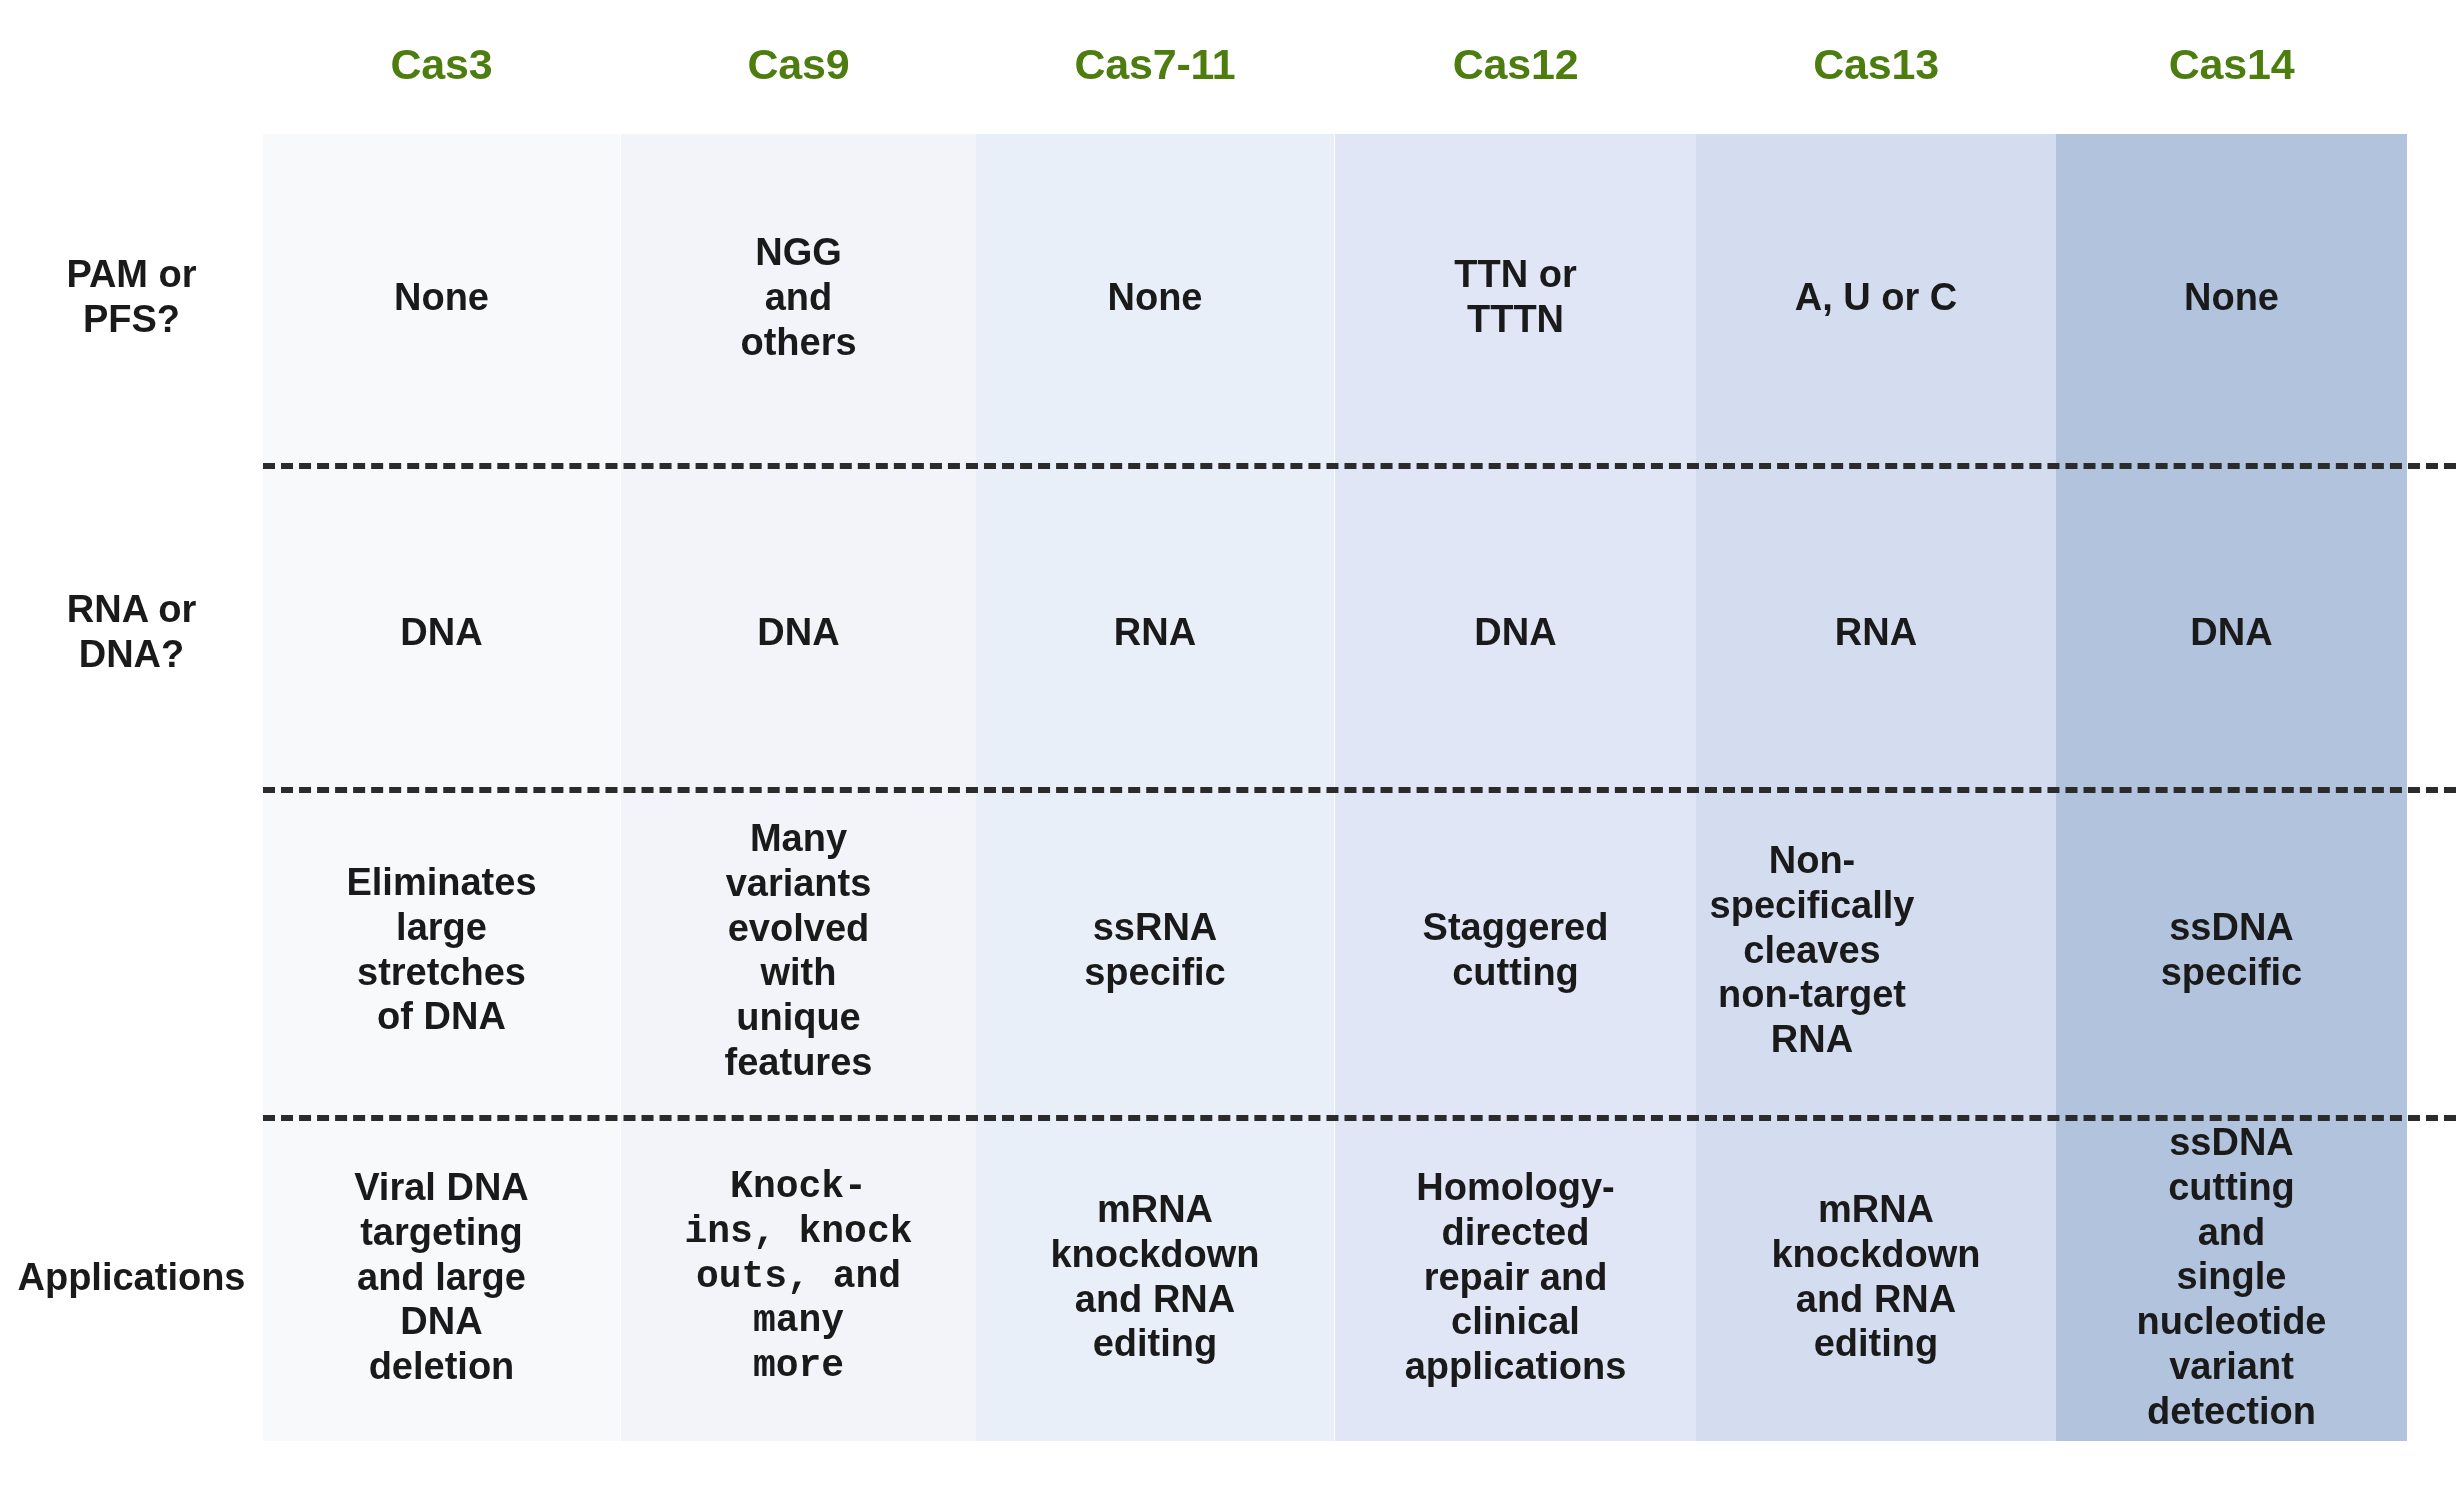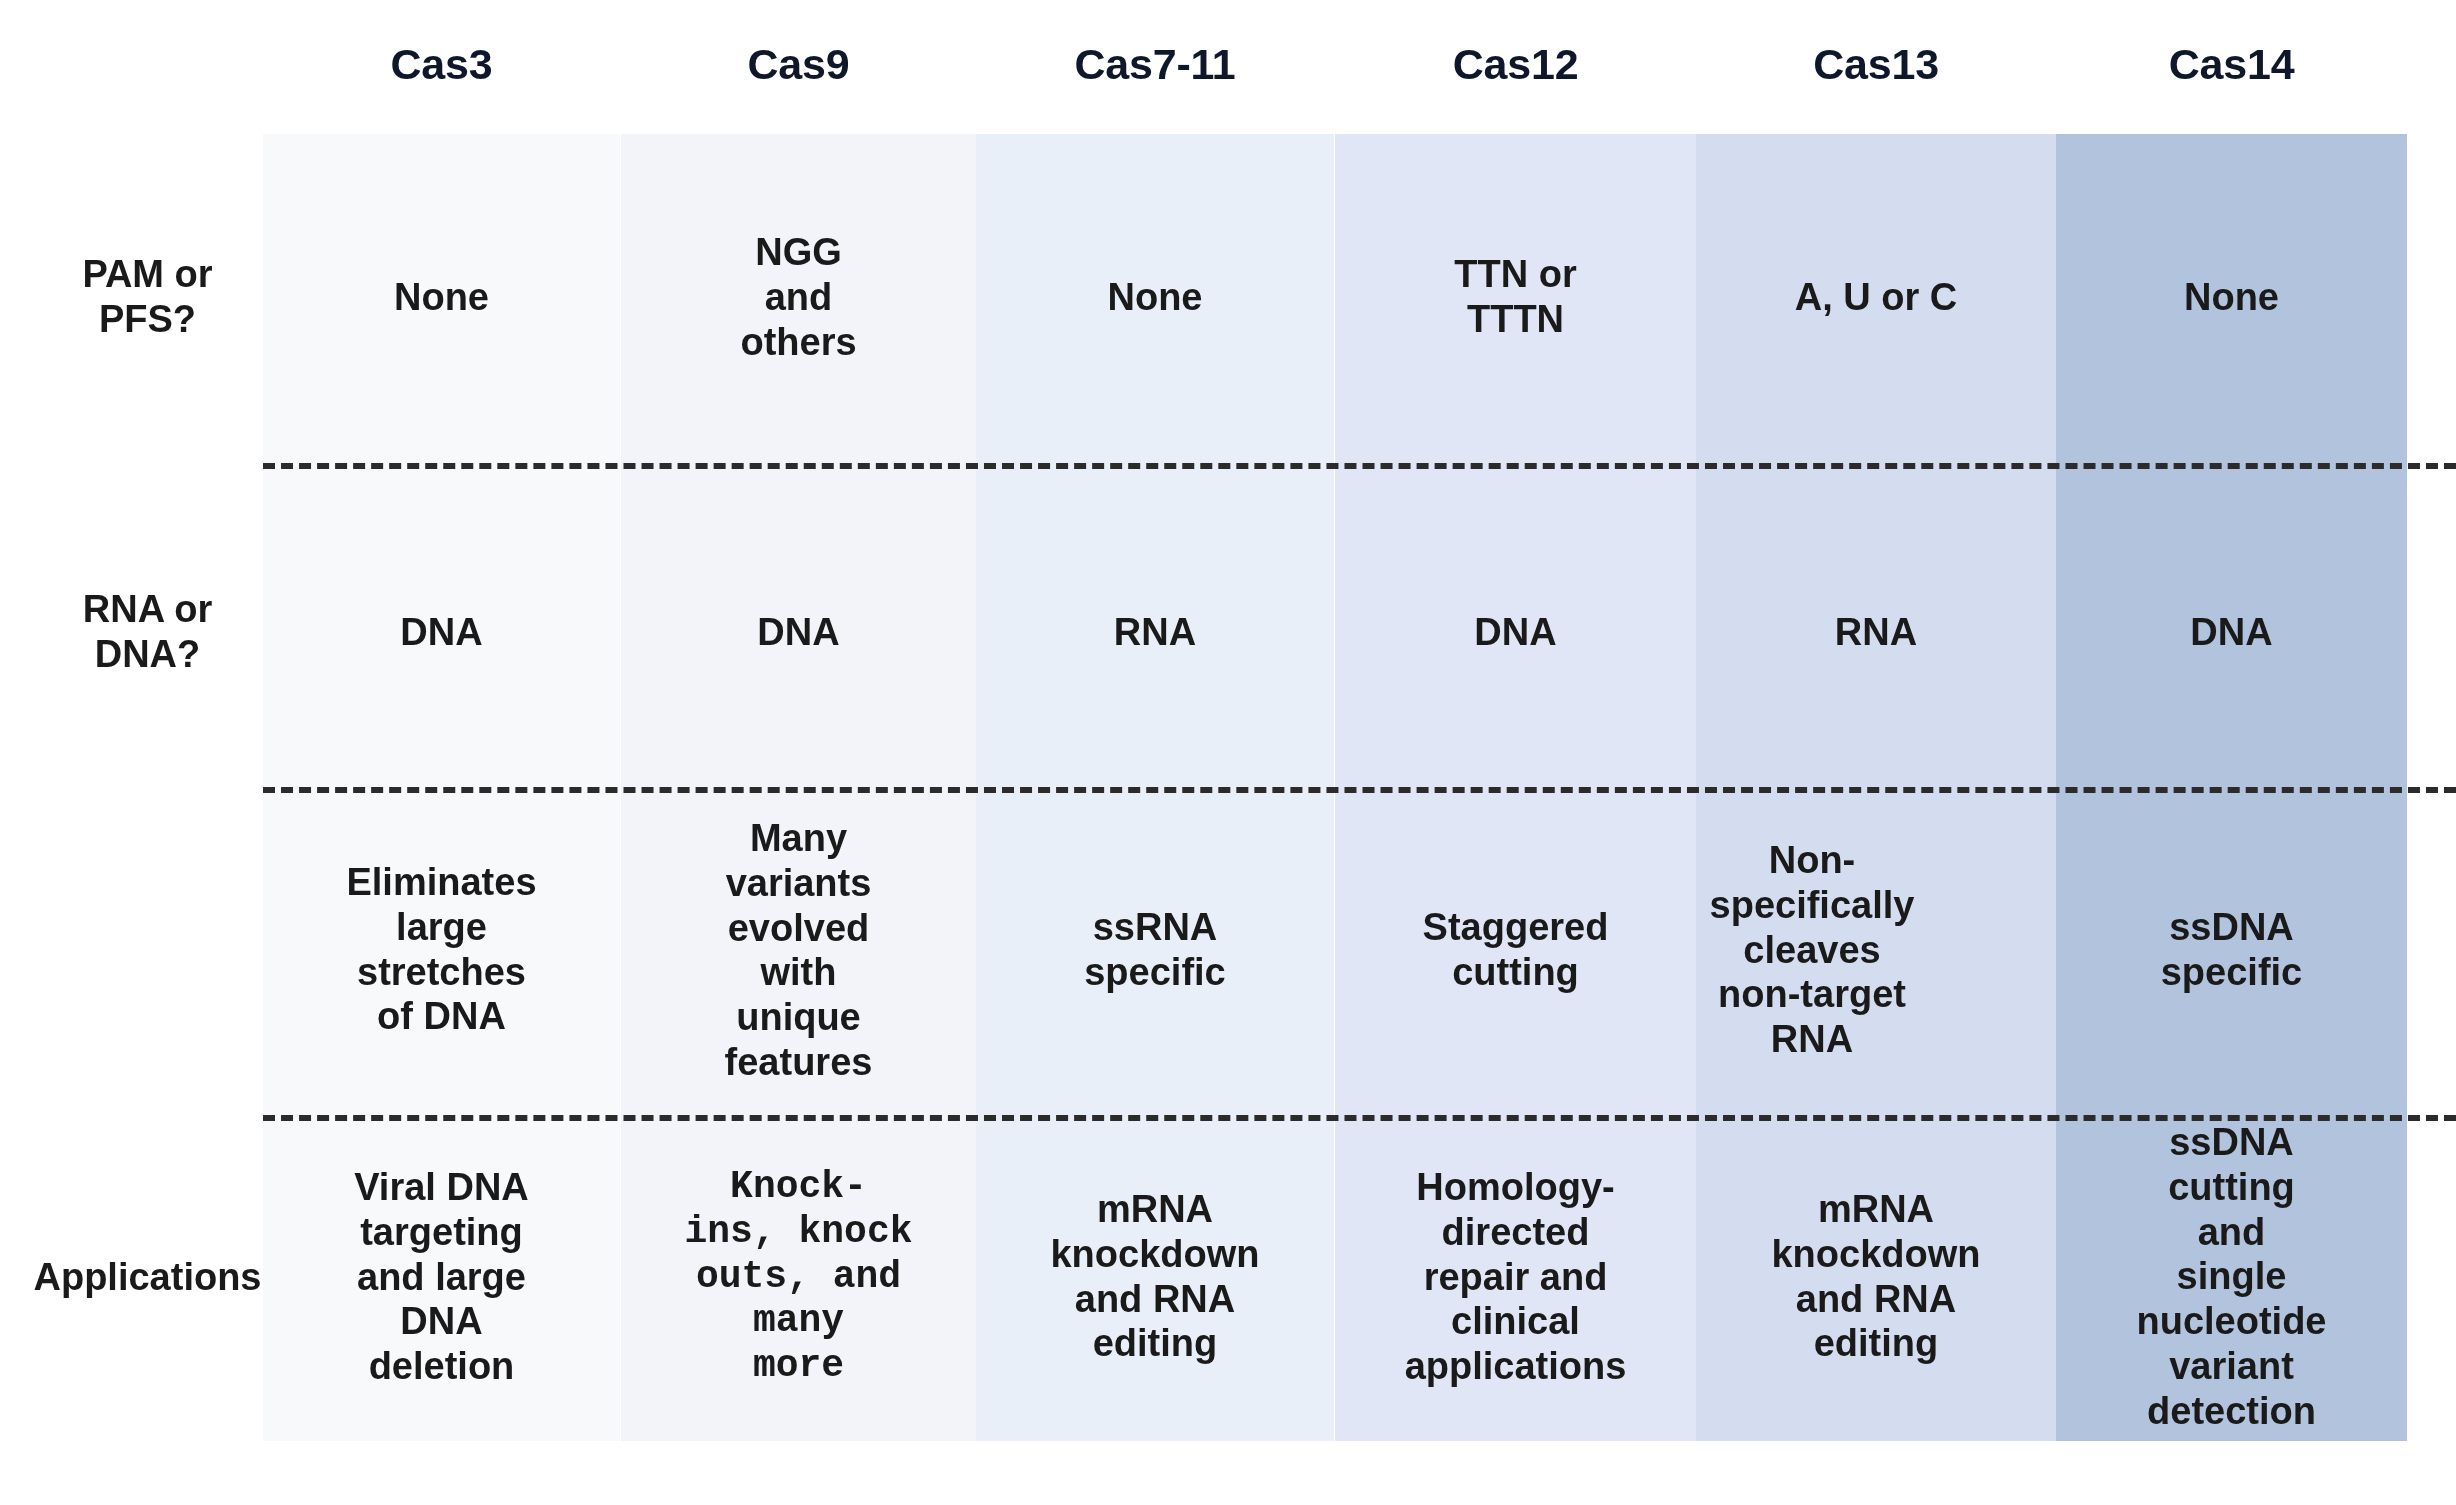--- a/index.html
+++ b/index.html
@@ -31,36 +31,35 @@
 
   
   .col-header {
     position: absolute;
     top: 30px;
     height: 69px;
     line-height: 69px;
     text-align: center;
     font-size: 43px;
     font-weight: bold;
-    color: #0f172a;
+    color: #4d7c0f;
     letter-spacing: -0.2px;
   }
 
   
   .row-label {
     position: absolute;
     left: 0px;
     width: 263px;
     text-align: center;
     font-size: 38px;
     font-weight: bold;
     line-height: 1.18;
     color: #1a1a1a;
     transform: translateY(-50%);
-    padding-left: 16px;
   }
 
   
   .cell {
     position: absolute;
     text-align: center;
     font-size: 38px;
     font-weight: bold;
     line-height: 1.18;
     color: #1a1a1a;

